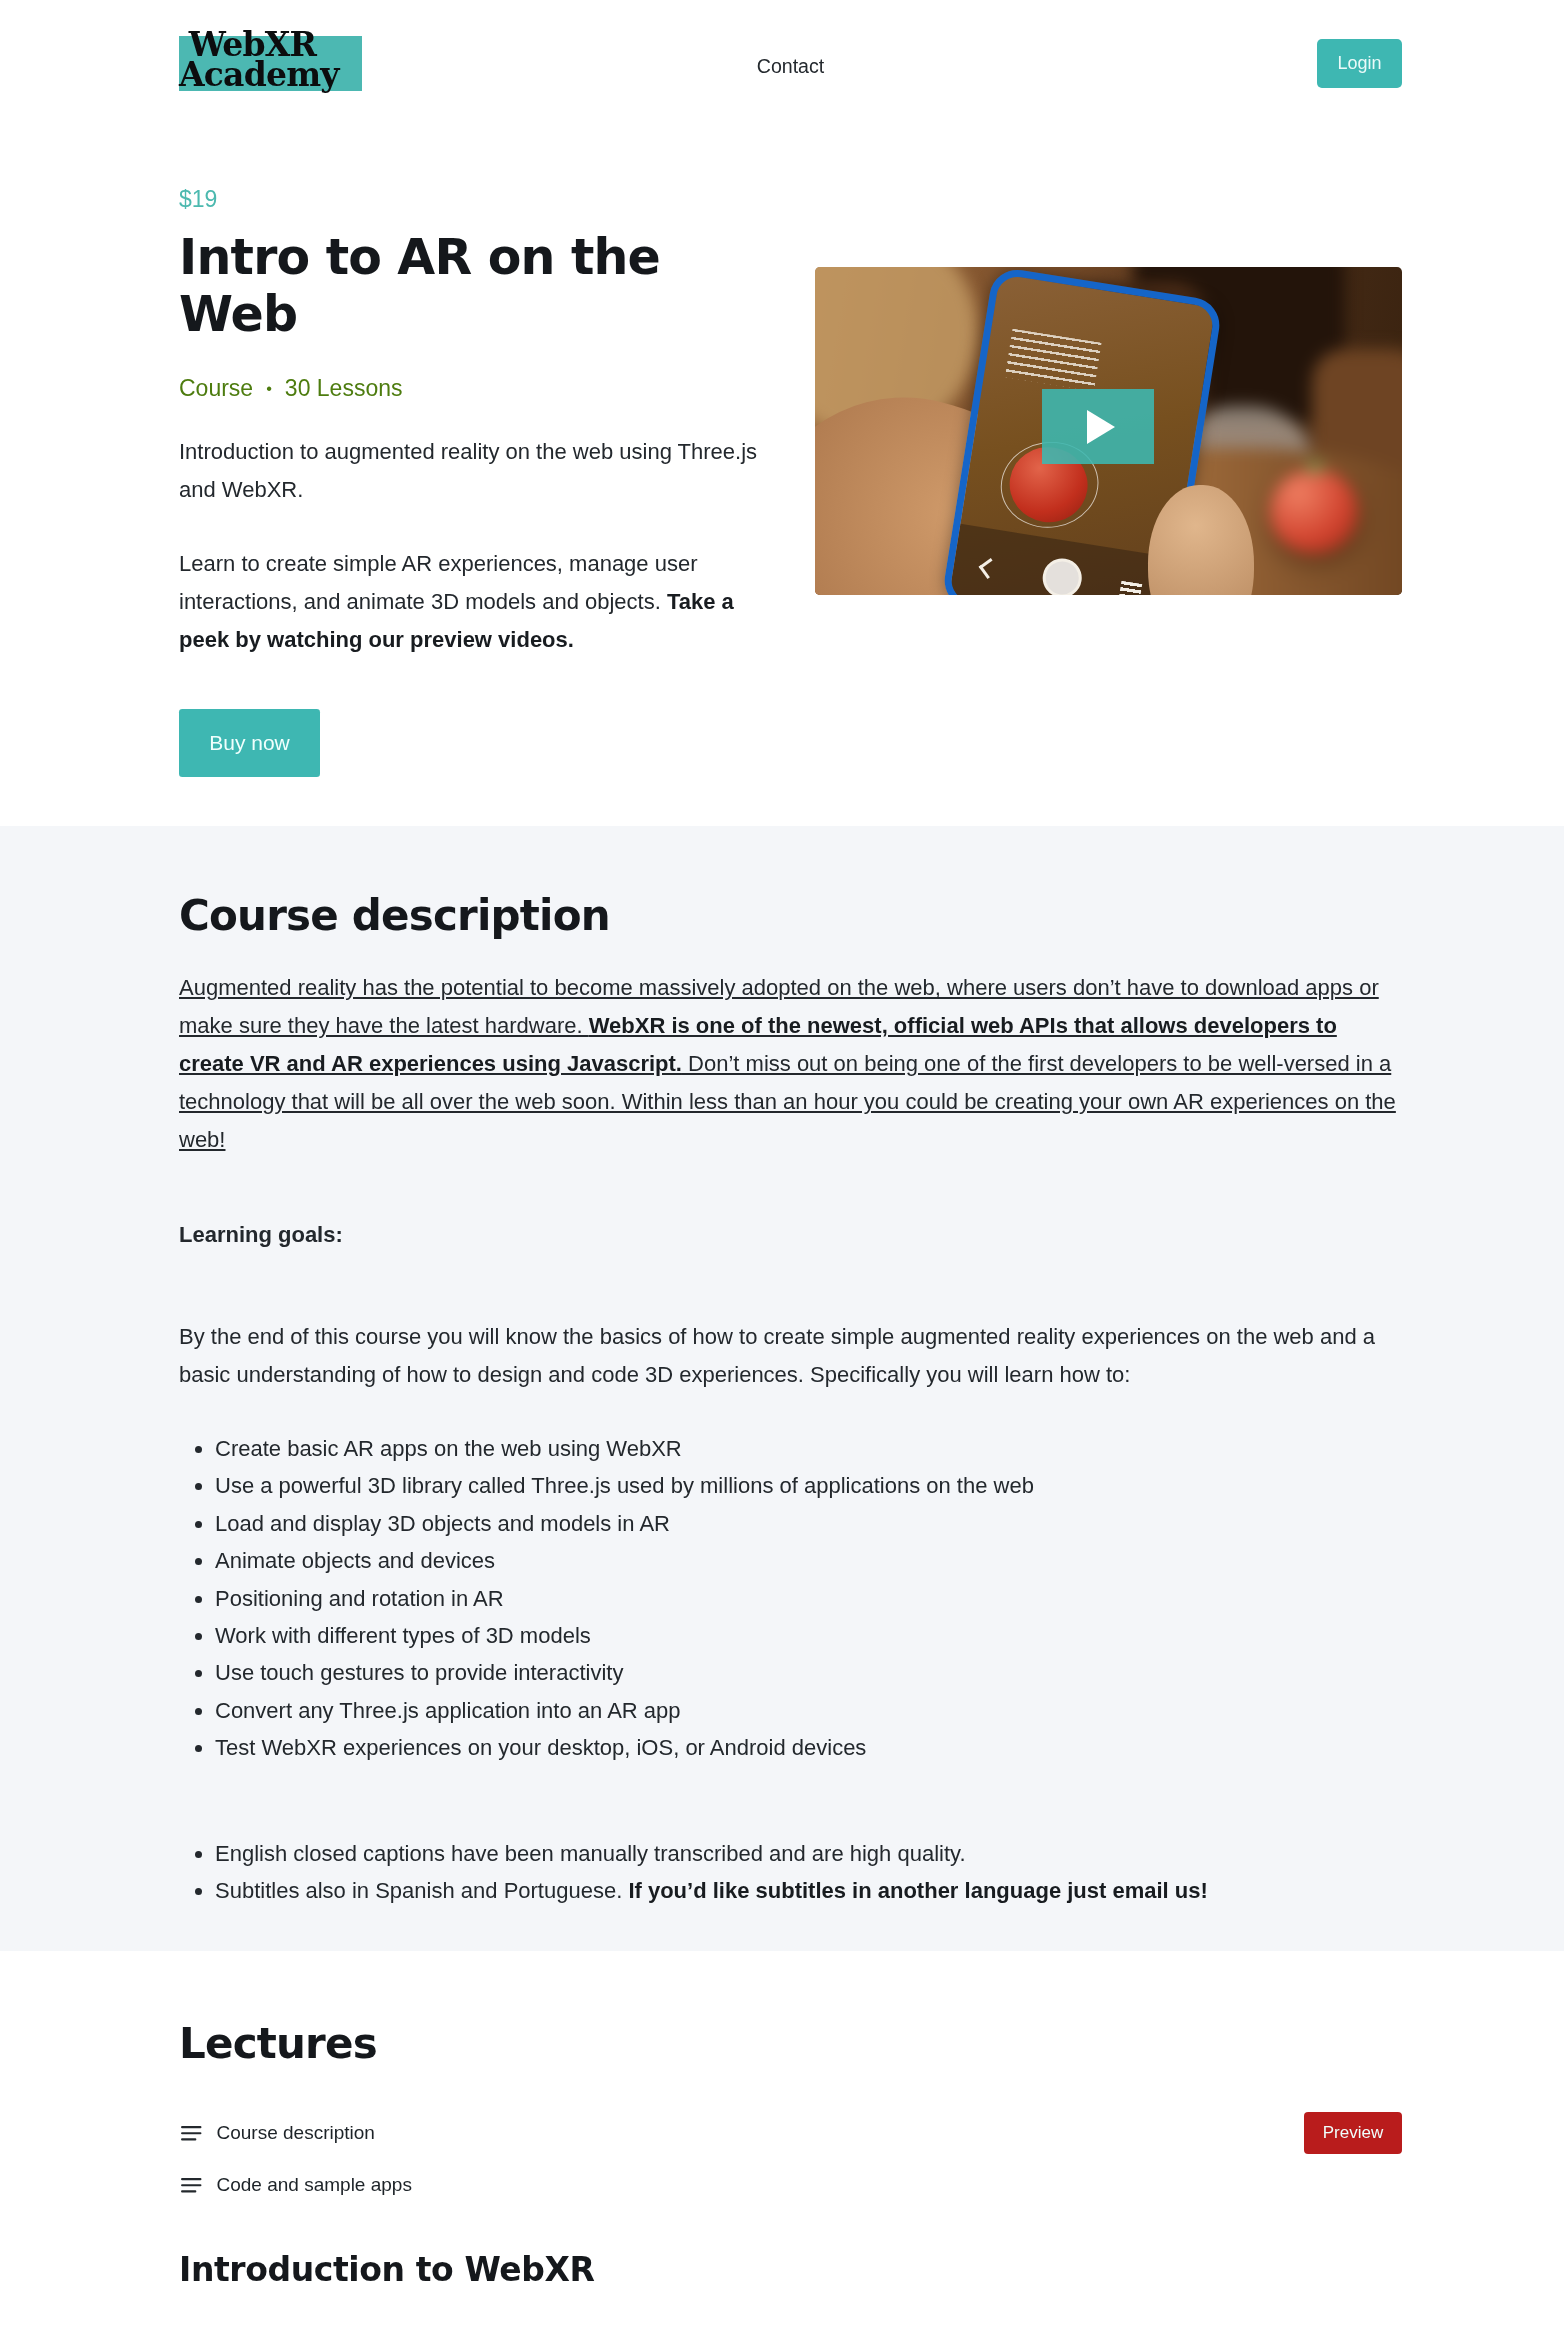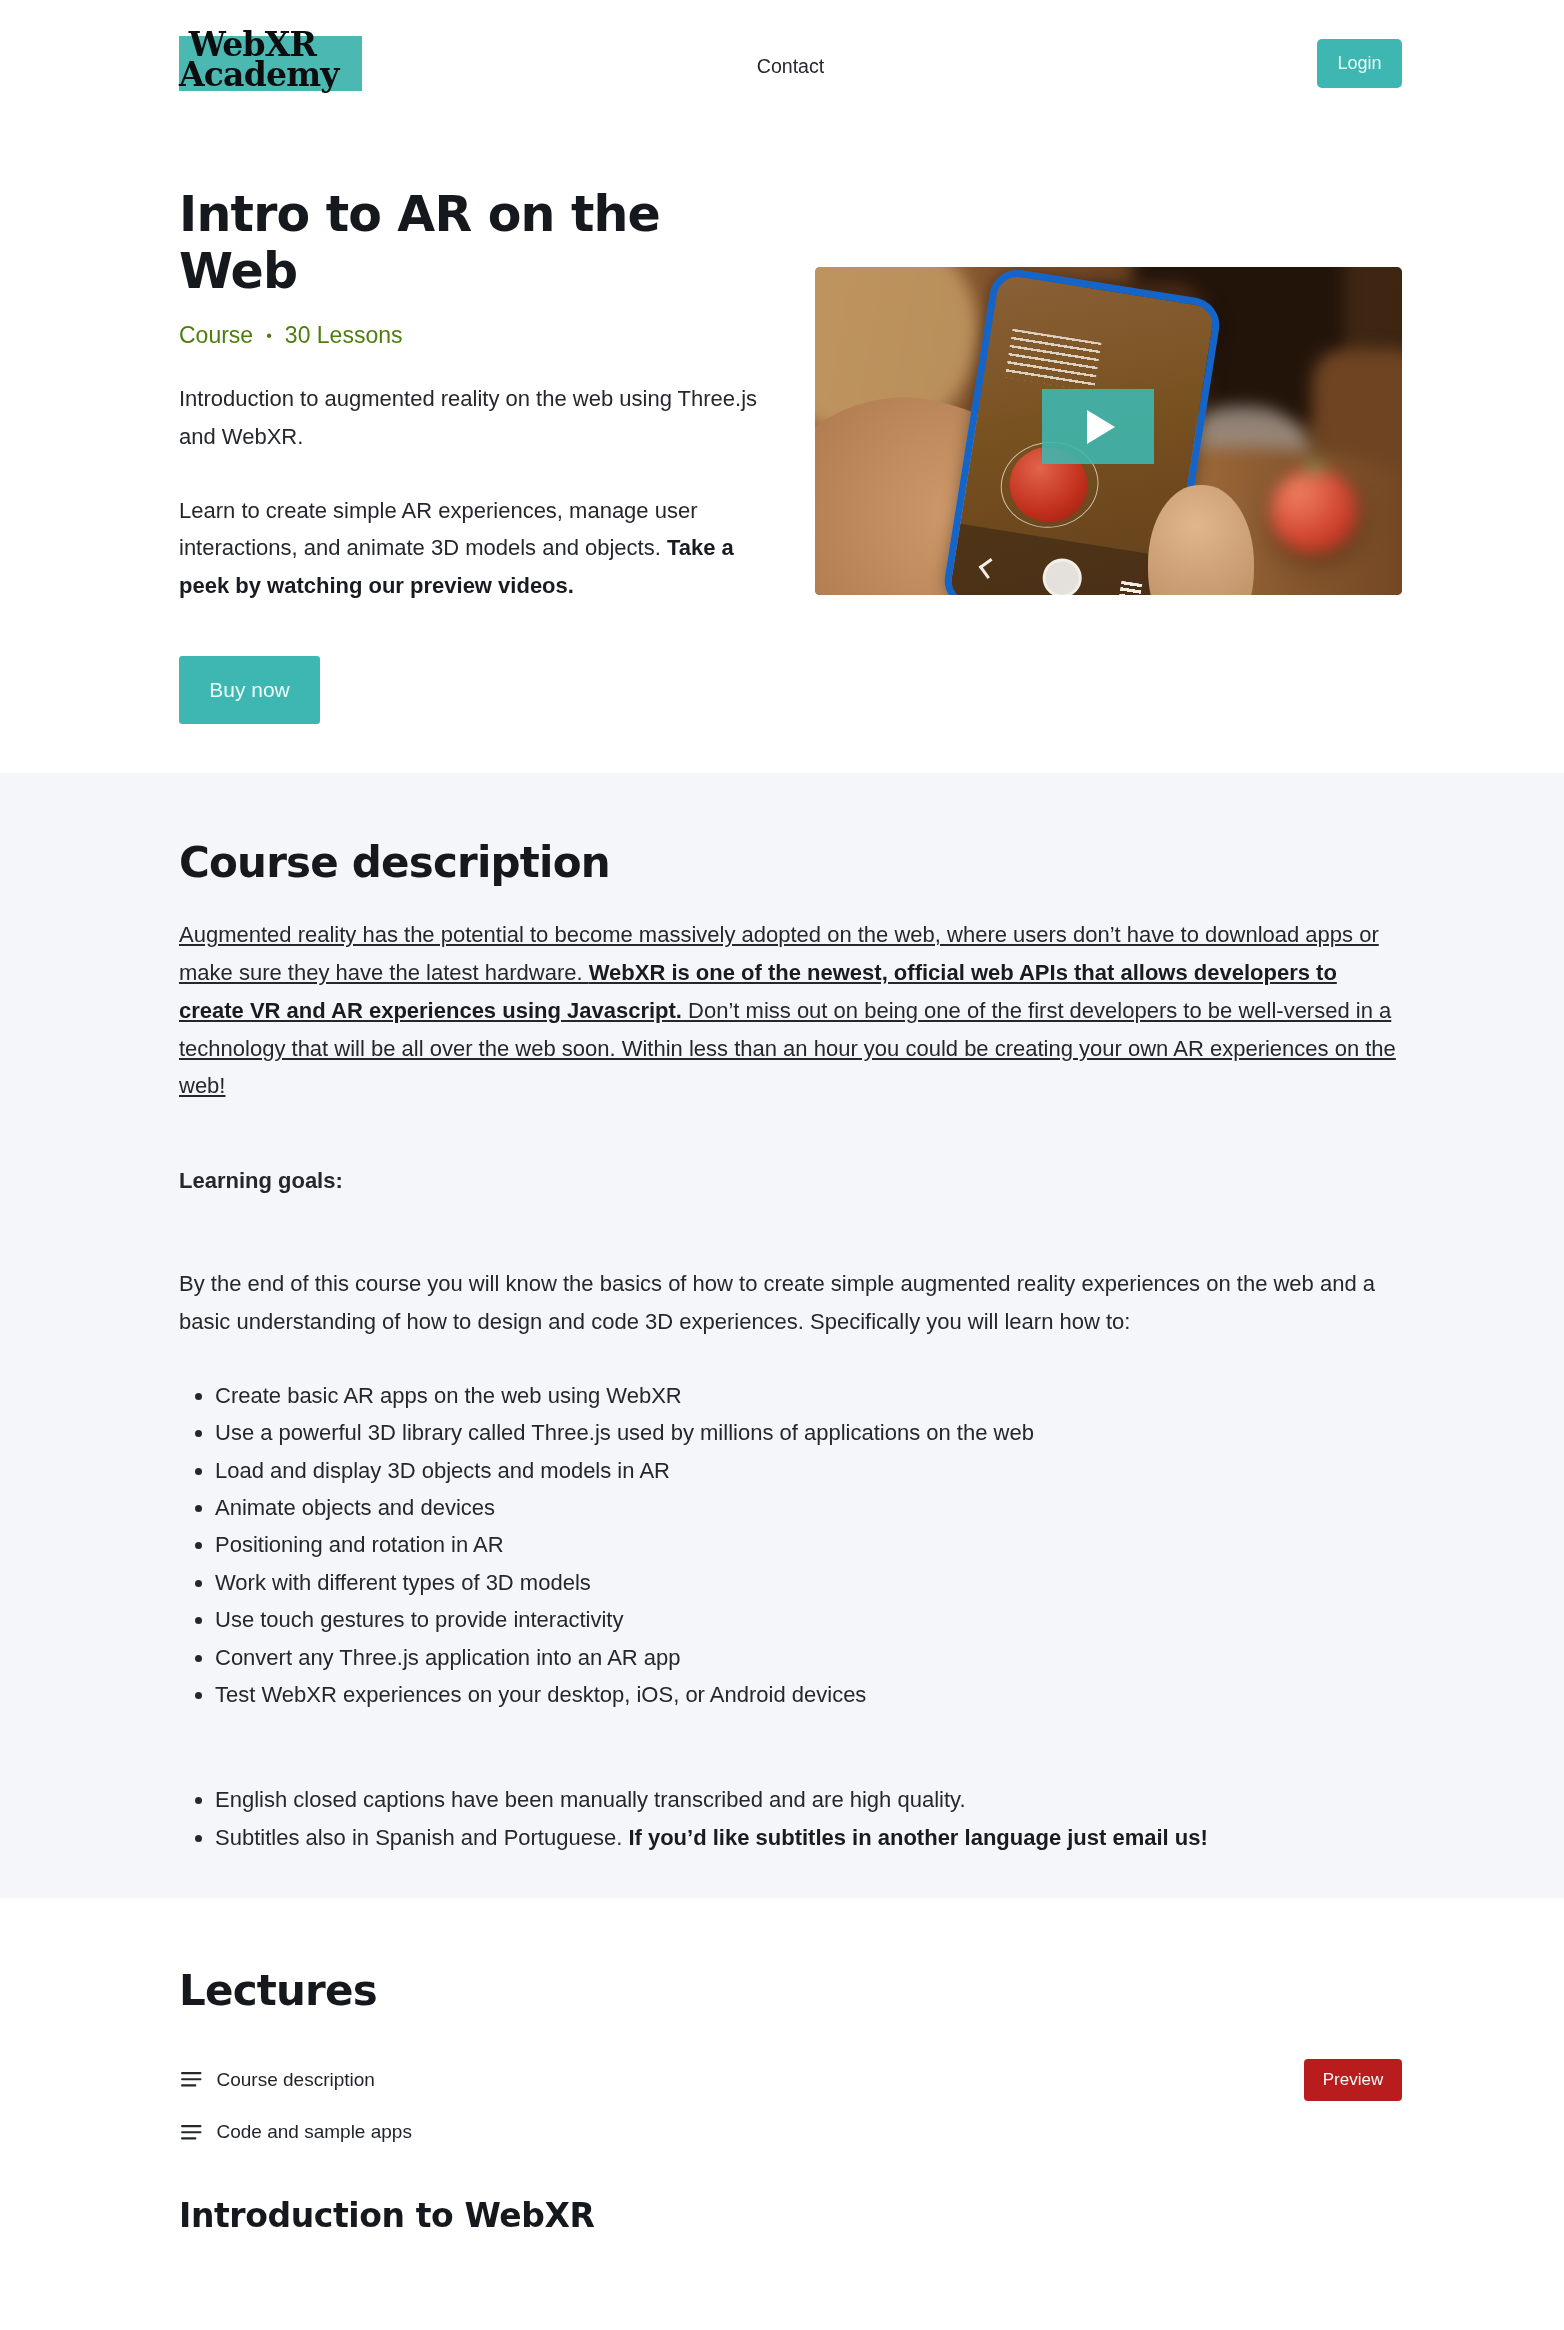--- a/index.html
+++ b/index.html
@@ -18,21 +18,21 @@
     font-size:19.6px; color:#24292e; cursor:pointer; }
   .login-btn { position:absolute; right:0; top:39px; width:85px; height:49px;
     background:#3EB7B2; border:none; border-radius:4.9px; color:#eafaf9; font-size:18px;
     font-family:inherit; cursor:pointer; }
 
   
   .hero { padding-top:64px; padding-bottom:49px; display:flex; align-items:flex-start; }
   .hero-left { width:587px; }
   .price { font-size:23px; color:#4CB9AF; margin-bottom:16.3px; }
   .hero h1 { font-family:"DejaVu Sans", sans-serif; font-weight:800; font-size:49px;
-    letter-spacing:-0.8px; color:#15181c; margin-bottom:22px; }
+    letter-spacing:-0.8px; color:#15181c; margin-bottom:32px; }
   .meta-row { font-size:23px; color:#4d7c0f; margin-bottom:31px; display:flex; align-items:center; }
   .meta-row .dot { font-size:16.3px; margin:0 13px; }
   .hero p { font-size:22px; line-height:1.72; color:#23282d; width:583px; }
   .hero p + p { margin-top:36px; }
   .hero .link { font-weight:700; color:#181c20; cursor:pointer; }
   .hero b { color:#181c20; }
   .buy-btn { margin-top:51px; width:141px; height:68px; background:#3EB7B2; border:none;
     border-radius:3.3px; color:#f0fffd; font-size:21px; font-family:inherit; cursor:pointer; }
 
   
@@ -121,20 +121,21 @@
       <div>WebXR</div>
       <div>Academy</div>
     </div>
   </div>
   <div class="nav-contact">Contact</div>
   <button class="login-btn">Login</button>
 </div>
 
 <div class="hero container">
   <div class="hero-left">
+    <div class="price">$19</div>
     <h1>Intro to AR on the Web</h1>
     <div class="meta-row">
       <span>Course</span>
       <span class="dot">•</span>
       <span>30 Lessons</span>
     </div>
     <p>Introduction to augmented reality on the web using Three.js and WebXR.</p>
     <p><span>Learn to create simple AR experiences, manage user interactions, and animate 3D models and objects. </span><b>Take a peek by watching our </b><b class="link">preview videos</b><b>.</b></p>
     <button class="buy-btn">Buy now</button>
   </div>

